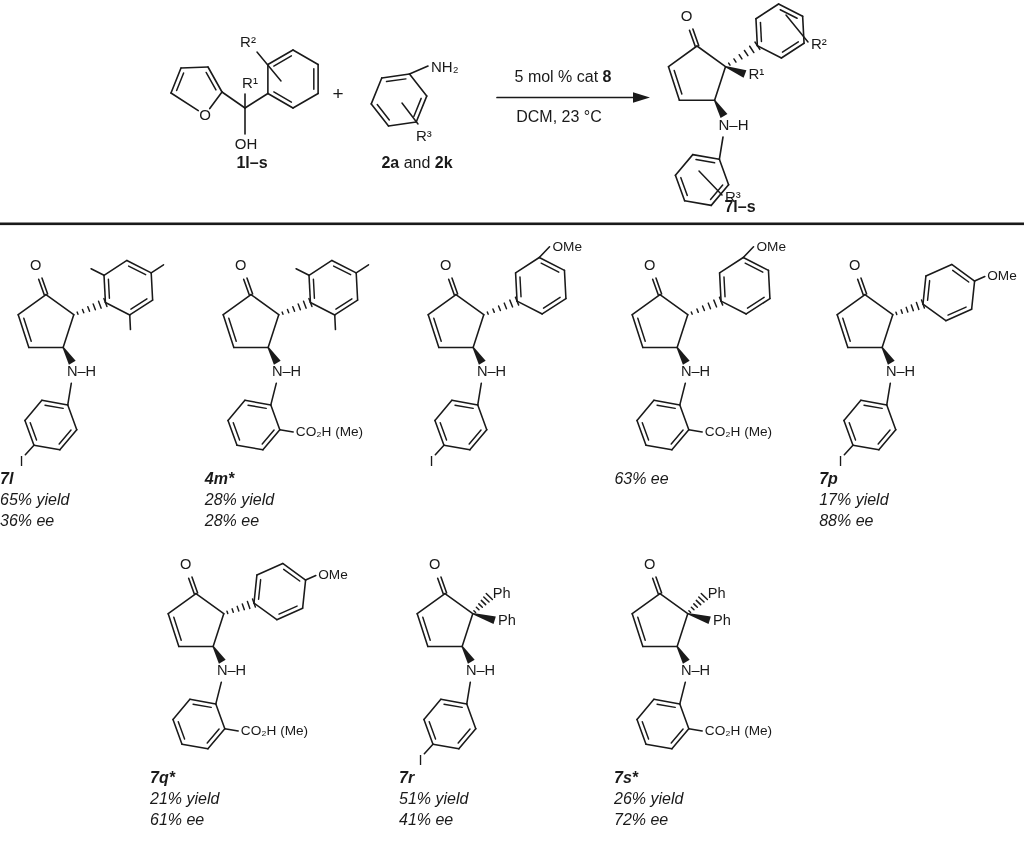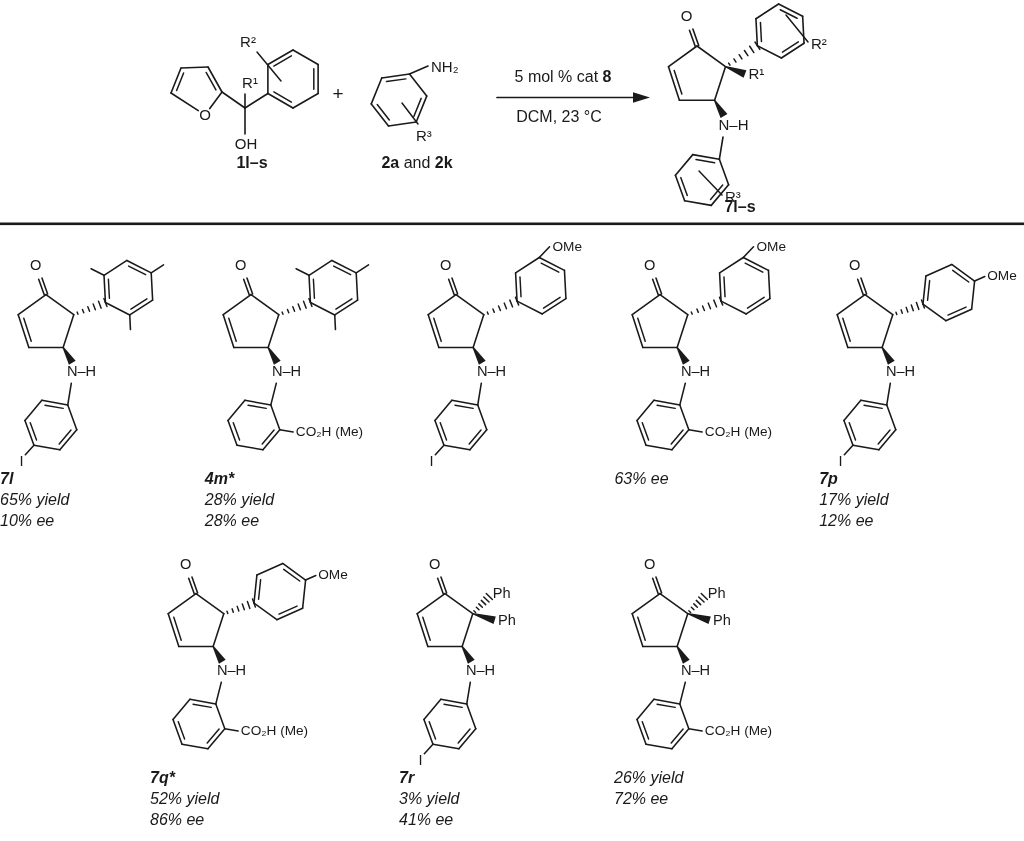--- a/index.html
+++ b/index.html
@@ -164,21 +164,21 @@
             <line x1="72.69252840668753" y1="197.02699406998687" x2="60.543842583611934" y2="211.50523404493555" stroke="#1a1a1a" stroke-width="1.5" stroke-linecap="round"></line>
             <line x1="37.300231227373885" y1="207.40675823372908" x2="30.836050518518746" y2="189.64656770087544" stroke="#1a1a1a" stroke-width="1.5" stroke-linecap="round"></line>
             <line x1="73" y1="149" x2="69.35526546153656" y2="171.3168000357876" stroke="#1a1a1a" stroke-width="1.6" stroke-linecap="round"></line>
             <line x1="34.64473453846344" y1="212.6831999642124" x2="25.8" y2="222.5" stroke="#1a1a1a" stroke-width="1.6" stroke-linecap="round"></line>
             <text x="22" y="234" fill="#1a1a1a" font-size="15" text-anchor="middle" font-weight="normal">I</text>
           </g>
         </svg>
       <div class="cap">
         <div class="cap-label">7l</div>
         <div class="cap-line">65% yield</div>
-        <div class="cap-line">10% ee</div>
+        <div class="cap-line">36% ee</div>
       </div>
     </div>
     <div class="cell">
       <svg class="struct" width="205" height="228" viewBox="0 0 210 234">
           <g>
             <line x1="47" y1="58" x2="75.5" y2="78.7" stroke="#1a1a1a" stroke-width="1.6" stroke-linecap="round"></line>
             <line x1="75.5" y1="78.7" x2="64.6" y2="112.3" stroke="#1a1a1a" stroke-width="1.6" stroke-linecap="round"></line>
             <line x1="64.6" y1="112.3" x2="29.4" y2="112.3" stroke="#1a1a1a" stroke-width="1.6" stroke-linecap="round"></line>
             <line x1="29.4" y1="112.3" x2="18.5" y2="78.7" stroke="#1a1a1a" stroke-width="1.6" stroke-linecap="round"></line>
             <line x1="18.5" y1="78.7" x2="47" y2="58" stroke="#1a1a1a" stroke-width="1.6" stroke-linecap="round"></line>
@@ -362,21 +362,21 @@
             <line x1="72.69252840668753" y1="197.02699406998687" x2="60.543842583611934" y2="211.50523404493555" stroke="#1a1a1a" stroke-width="1.5" stroke-linecap="round"></line>
             <line x1="37.300231227373885" y1="207.40675823372908" x2="30.836050518518746" y2="189.64656770087544" stroke="#1a1a1a" stroke-width="1.5" stroke-linecap="round"></line>
             <line x1="73" y1="149" x2="69.35526546153656" y2="171.3168000357876" stroke="#1a1a1a" stroke-width="1.6" stroke-linecap="round"></line>
             <line x1="34.64473453846344" y1="212.6831999642124" x2="25.8" y2="222.5" stroke="#1a1a1a" stroke-width="1.6" stroke-linecap="round"></line>
             <text x="22" y="234" fill="#1a1a1a" font-size="15" text-anchor="middle" font-weight="normal">I</text>
           </g>
         </svg>
       <div class="cap">
         <div class="cap-label">7p</div>
         <div class="cap-line">17% yield</div>
-        <div class="cap-line">12% ee</div>
+        <div class="cap-line">88% ee</div>
       </div>
     </div>
   </div>
 
   <div class="row2">
     <div class="cell" style="left:150px">
       <svg class="struct" width="205" height="228" viewBox="0 0 210 234">
           <g>
             <line x1="47" y1="58" x2="75.5" y2="78.7" stroke="#1a1a1a" stroke-width="1.6" stroke-linecap="round"></line>
             <line x1="75.5" y1="78.7" x2="64.6" y2="112.3" stroke="#1a1a1a" stroke-width="1.6" stroke-linecap="round"></line>
@@ -415,22 +415,22 @@
             <line x1="44.007240365938586" y1="171.56624769628405" x2="62.62010689786932" y2="174.84819825418901" stroke="#1a1a1a" stroke-width="1.5" stroke-linecap="round"></line>
             <line x1="70.69252840668753" y1="197.02699406998687" x2="58.543842583611934" y2="211.50523404493555" stroke="#1a1a1a" stroke-width="1.5" stroke-linecap="round"></line>
             <line x1="35.300231227373885" y1="207.40675823372908" x2="28.836050518518746" y2="189.64656770087544" stroke="#1a1a1a" stroke-width="1.5" stroke-linecap="round"></line>
             <line x1="73" y1="149" x2="67.35526546153656" y2="171.3168000357876" stroke="#1a1a1a" stroke-width="1.6" stroke-linecap="round"></line>
             <line x1="76.58980933132962" y1="196.68850079700712" x2="90.3" y2="199" stroke="#1a1a1a" stroke-width="1.6" stroke-linecap="round"></line>
             <text x="93" y="203.5" fill="#1a1a1a" font-size="14" text-anchor="start" font-weight="normal">CO₂H (Me)</text>
           </g>
         </svg>
       <div class="cap">
         <div class="cap-label">7q*</div>
-        <div class="cap-line">52% yield</div>
-        <div class="cap-line">86% ee</div>
+        <div class="cap-line">21% yield</div>
+        <div class="cap-line">61% ee</div>
       </div>
     </div>
     <div class="cell" style="left:399px">
       <svg class="struct" width="205" height="228" viewBox="0 0 210 234">
           <g>
             <line x1="47" y1="58" x2="75.5" y2="78.7" stroke="#1a1a1a" stroke-width="1.6" stroke-linecap="round"></line>
             <line x1="75.5" y1="78.7" x2="64.6" y2="112.3" stroke="#1a1a1a" stroke-width="1.6" stroke-linecap="round"></line>
             <line x1="64.6" y1="112.3" x2="29.4" y2="112.3" stroke="#1a1a1a" stroke-width="1.6" stroke-linecap="round"></line>
             <line x1="29.4" y1="112.3" x2="18.5" y2="78.7" stroke="#1a1a1a" stroke-width="1.6" stroke-linecap="round"></line>
             <line x1="18.5" y1="78.7" x2="47" y2="58" stroke="#1a1a1a" stroke-width="1.6" stroke-linecap="round"></line>
@@ -458,21 +458,21 @@
             <line x1="46.007240365938586" y1="171.56624769628405" x2="64.6201068978693" y2="174.84819825418901" stroke="#1a1a1a" stroke-width="1.5" stroke-linecap="round"></line>
             <line x1="72.69252840668753" y1="197.02699406998687" x2="60.543842583611934" y2="211.50523404493555" stroke="#1a1a1a" stroke-width="1.5" stroke-linecap="round"></line>
             <line x1="37.300231227373885" y1="207.40675823372908" x2="30.836050518518746" y2="189.64656770087544" stroke="#1a1a1a" stroke-width="1.5" stroke-linecap="round"></line>
             <line x1="73" y1="149" x2="69.35526546153656" y2="171.3168000357876" stroke="#1a1a1a" stroke-width="1.6" stroke-linecap="round"></line>
             <line x1="34.64473453846344" y1="212.6831999642124" x2="25.8" y2="222.5" stroke="#1a1a1a" stroke-width="1.6" stroke-linecap="round"></line>
             <text x="22" y="234" fill="#1a1a1a" font-size="15" text-anchor="middle" font-weight="normal">I</text>
           </g>
         </svg>
       <div class="cap">
         <div class="cap-label">7r</div>
-        <div class="cap-line">3% yield</div>
+        <div class="cap-line">51% yield</div>
         <div class="cap-line">41% ee</div>
       </div>
     </div>
     <div class="cell" style="left:614px">
       <svg class="struct" width="205" height="228" viewBox="0 0 210 234">
           <g>
             <line x1="47" y1="58" x2="75.5" y2="78.7" stroke="#1a1a1a" stroke-width="1.6" stroke-linecap="round"></line>
             <line x1="75.5" y1="78.7" x2="64.6" y2="112.3" stroke="#1a1a1a" stroke-width="1.6" stroke-linecap="round"></line>
             <line x1="64.6" y1="112.3" x2="29.4" y2="112.3" stroke="#1a1a1a" stroke-width="1.6" stroke-linecap="round"></line>
             <line x1="29.4" y1="112.3" x2="18.5" y2="78.7" stroke="#1a1a1a" stroke-width="1.6" stroke-linecap="round"></line>
@@ -500,18 +500,19 @@
             <line x1="23.410190668670385" y1="187.31149920299288" x2="40.76545613020694" y2="166.62829923878047" stroke="#1a1a1a" stroke-width="1.6" stroke-linecap="round"></line>
             <line x1="44.007240365938586" y1="171.56624769628405" x2="62.62010689786932" y2="174.84819825418901" stroke="#1a1a1a" stroke-width="1.5" stroke-linecap="round"></line>
             <line x1="70.69252840668753" y1="197.02699406998687" x2="58.543842583611934" y2="211.50523404493555" stroke="#1a1a1a" stroke-width="1.5" stroke-linecap="round"></line>
             <line x1="35.300231227373885" y1="207.40675823372908" x2="28.836050518518746" y2="189.64656770087544" stroke="#1a1a1a" stroke-width="1.5" stroke-linecap="round"></line>
             <line x1="73" y1="149" x2="67.35526546153656" y2="171.3168000357876" stroke="#1a1a1a" stroke-width="1.6" stroke-linecap="round"></line>
             <line x1="76.58980933132962" y1="196.68850079700712" x2="90.3" y2="199" stroke="#1a1a1a" stroke-width="1.6" stroke-linecap="round"></line>
             <text x="93" y="203.5" fill="#1a1a1a" font-size="14" text-anchor="start" font-weight="normal">CO₂H (Me)</text>
           </g>
         </svg>
       <div class="cap">
+        <div class="cap-label">7s*</div>
         <div class="cap-line">26% yield</div>
         <div class="cap-line">72% ee</div>
       </div>
     </div>
   </div>
 </div>
 
 </body></html>

